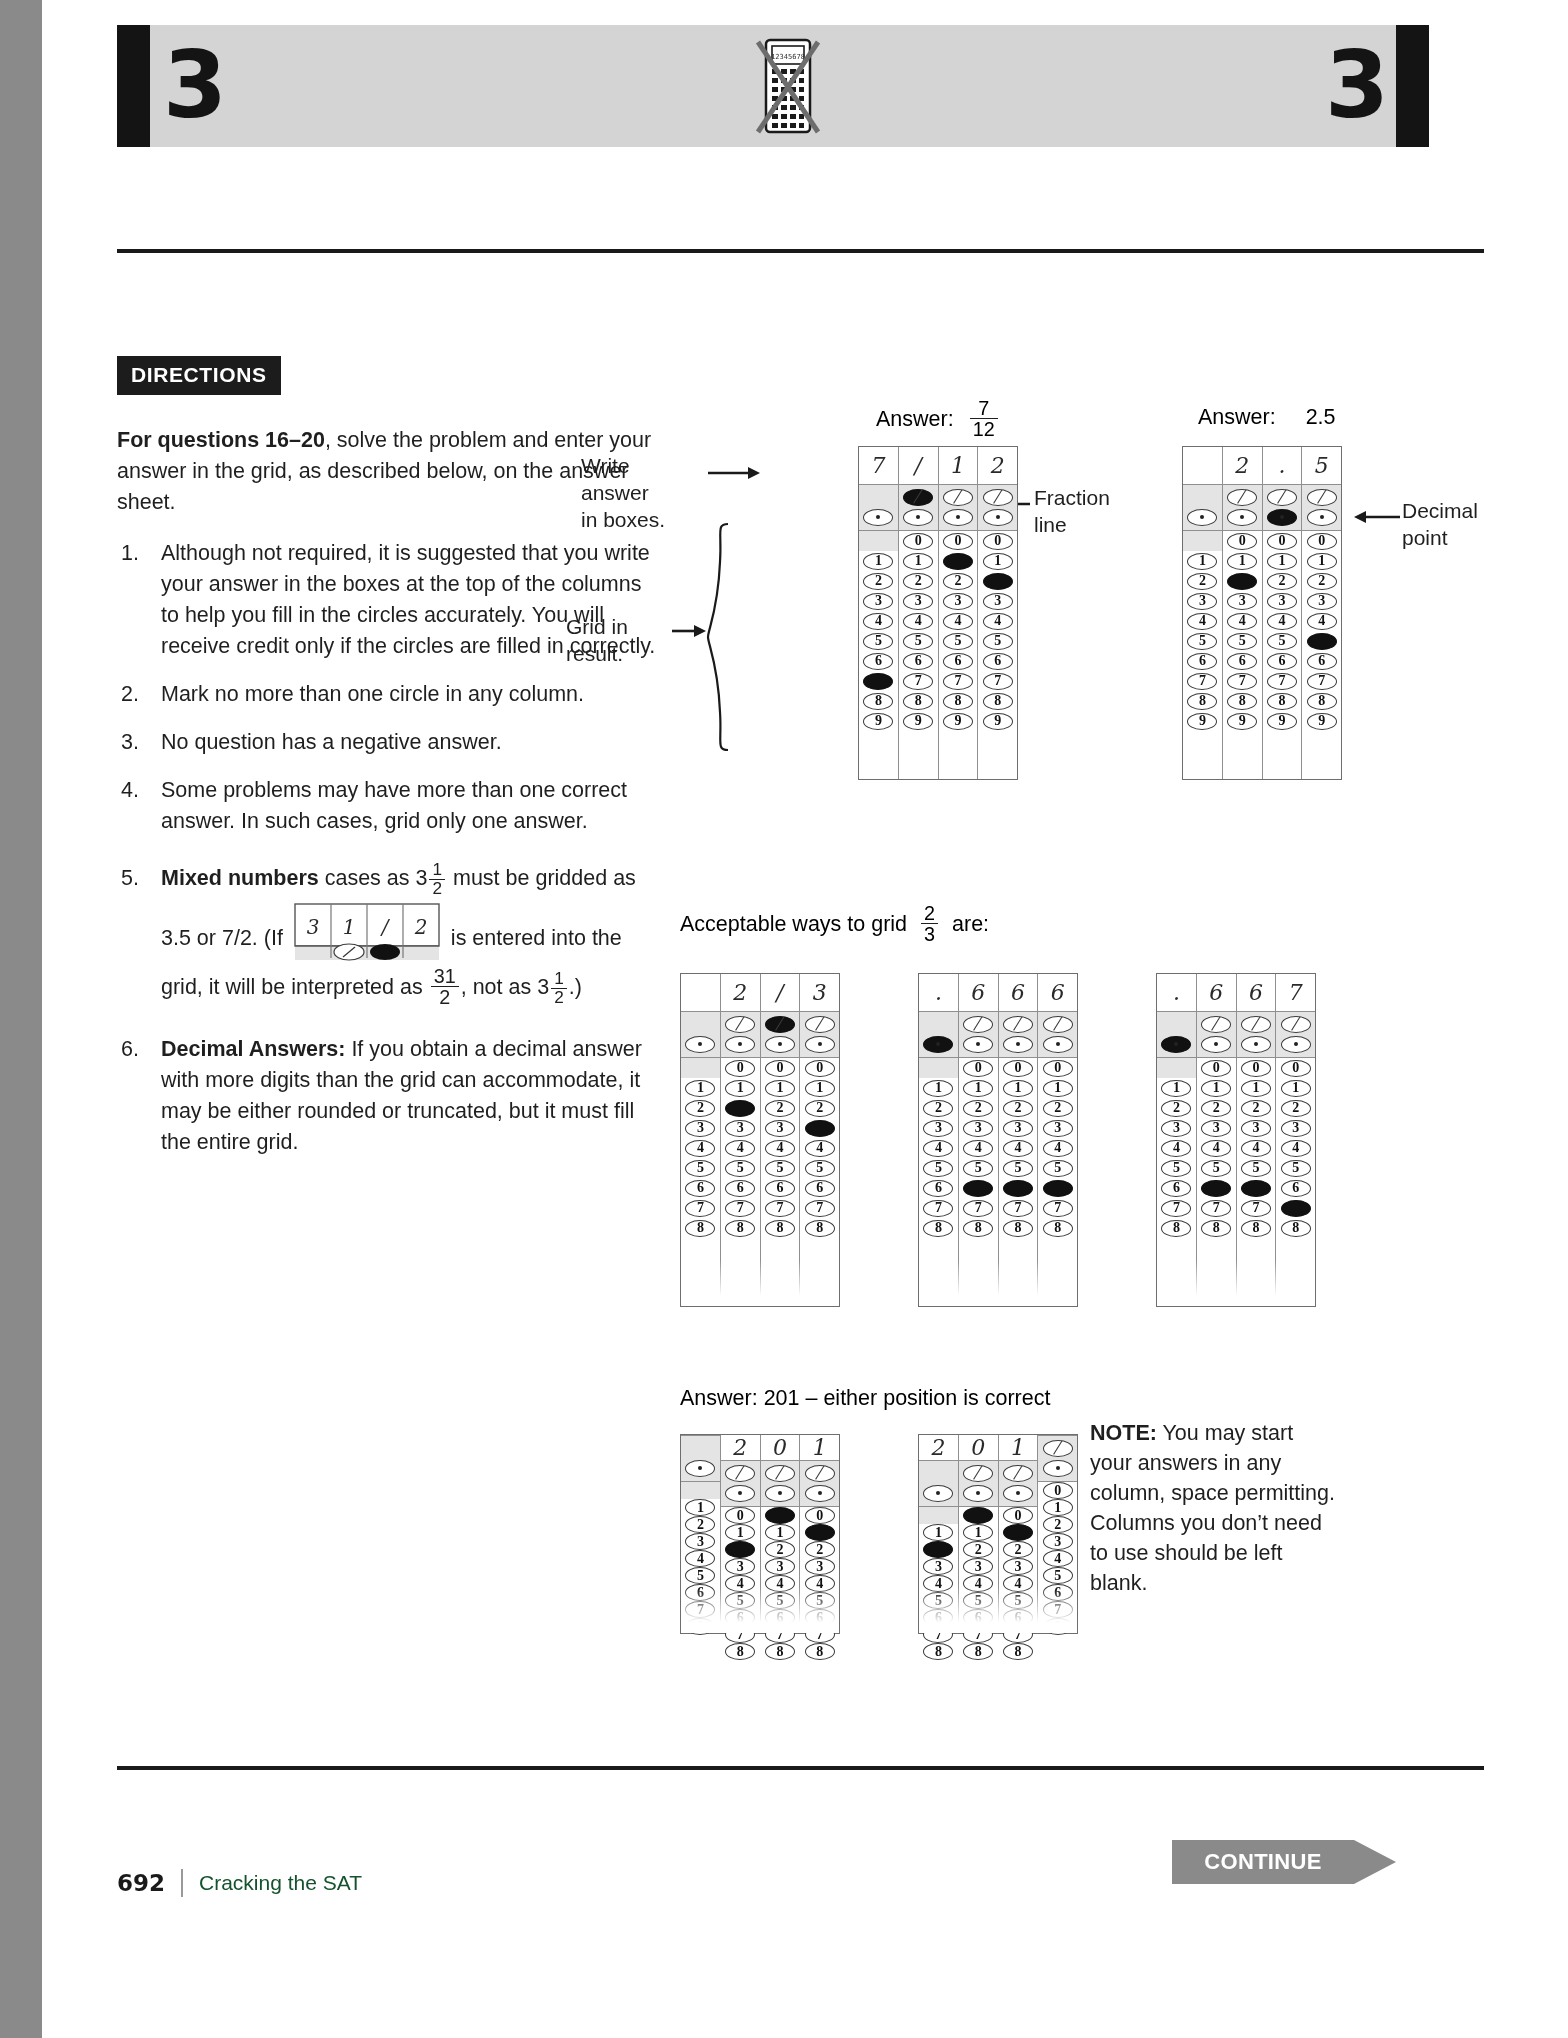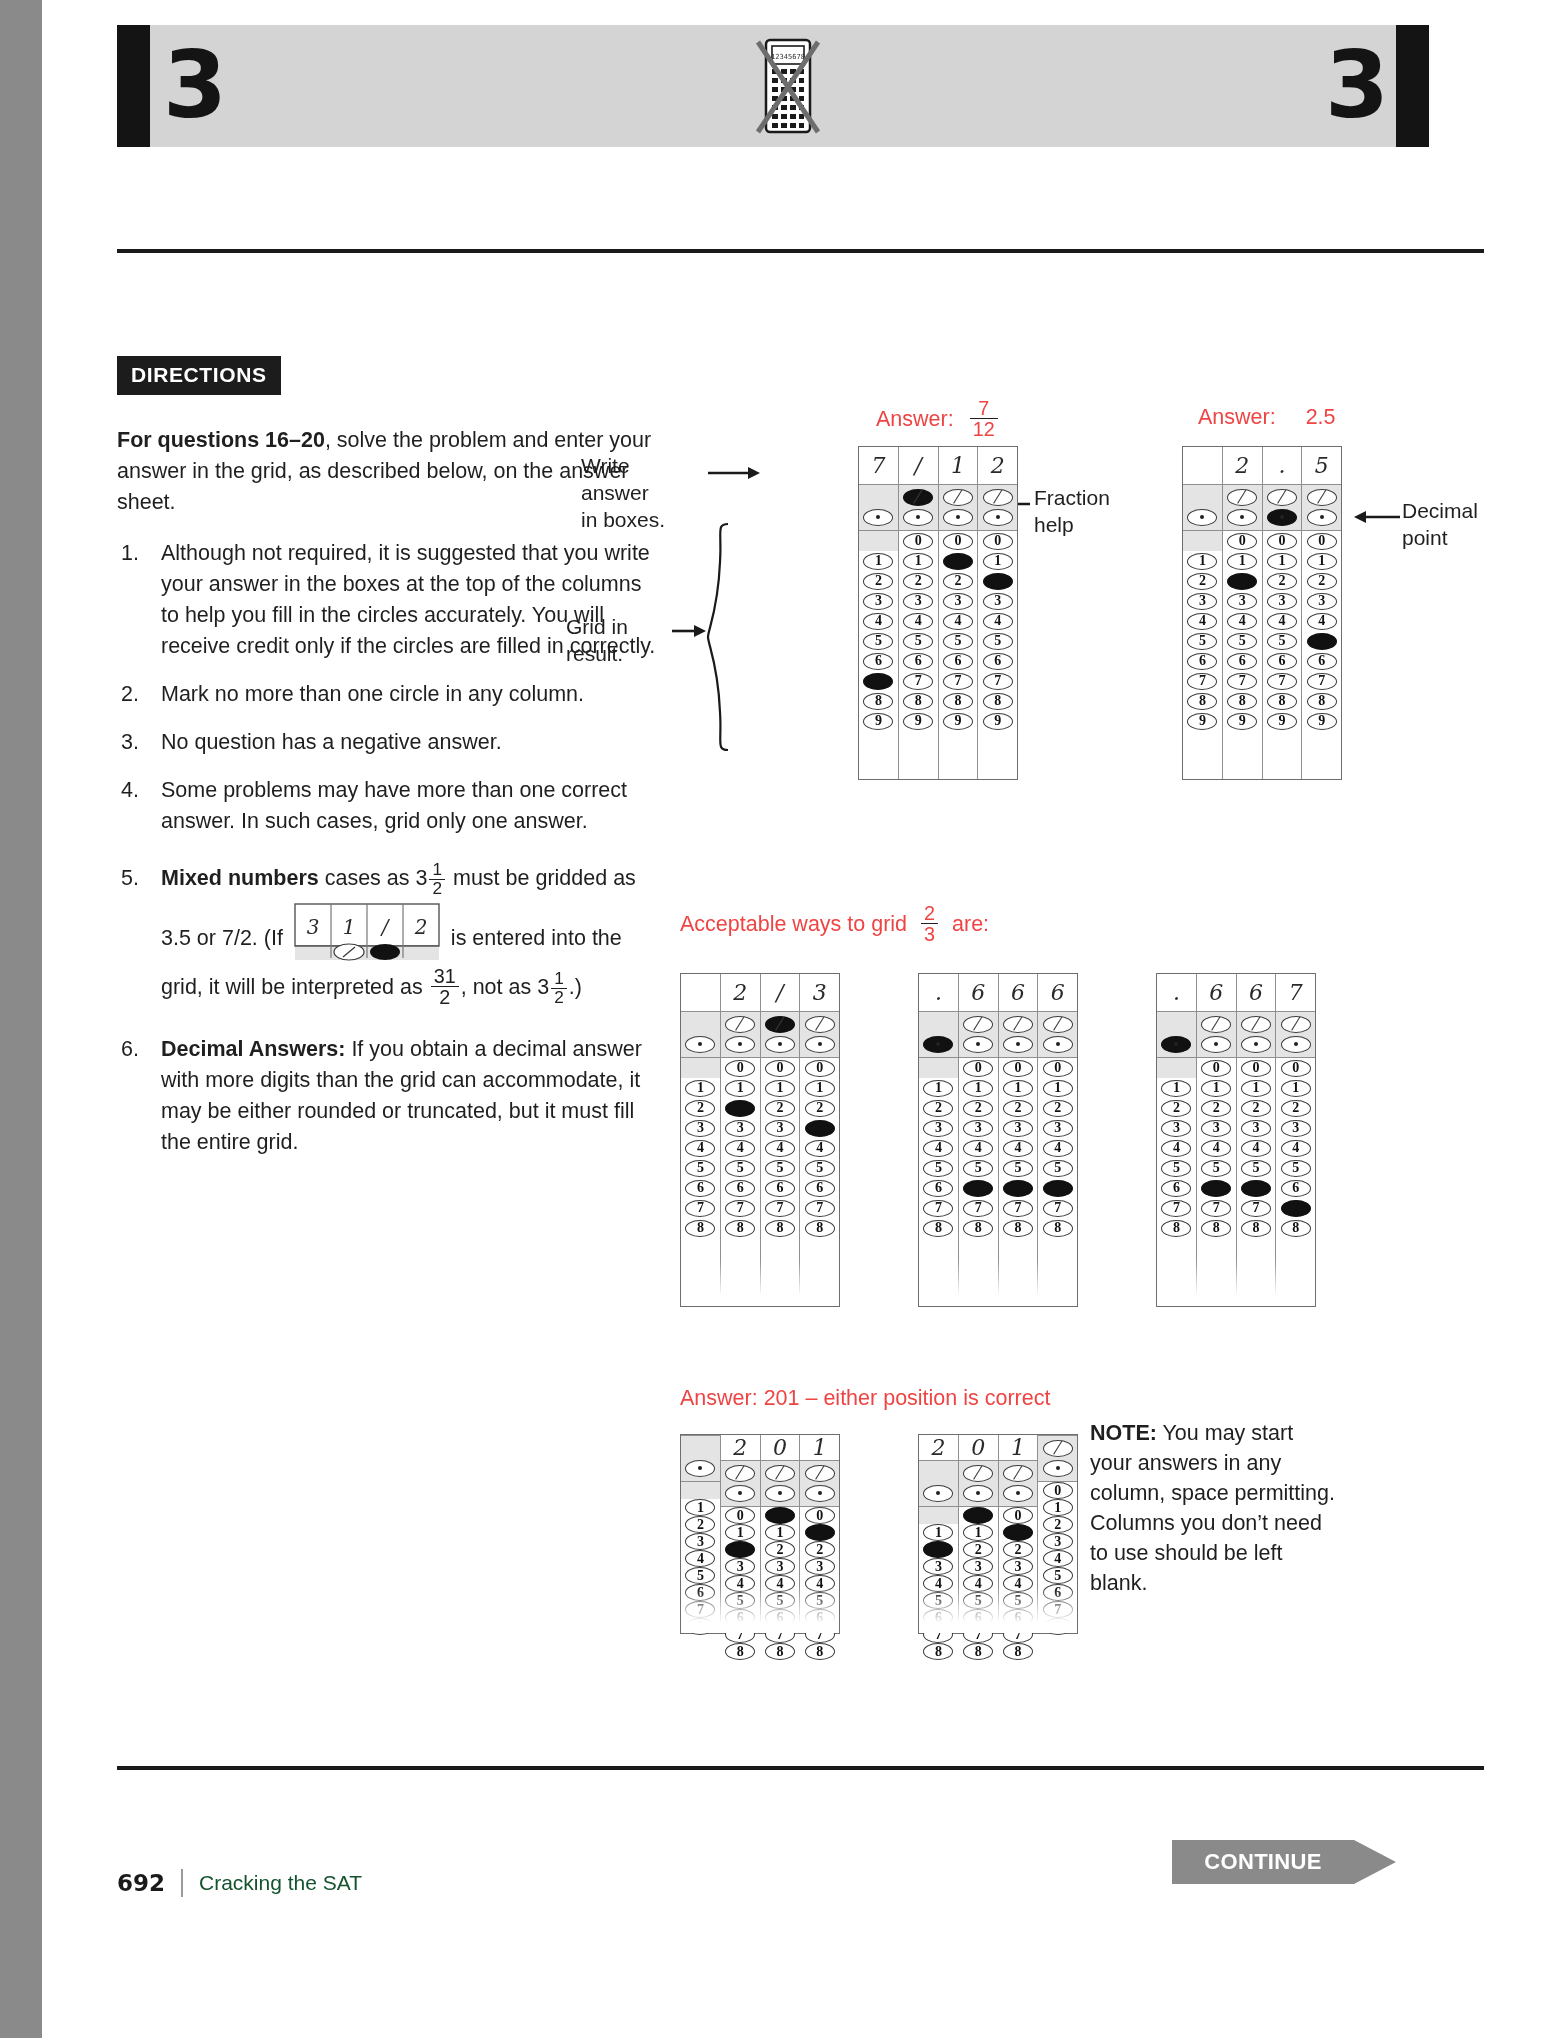--- a/index.html
+++ b/index.html
@@ -95,21 +95,21 @@
   
   .mini-grid {
     display:inline-block; vertical-align:-16px;
     width:146px; height:58px; position:relative; margin:0 5px;
   }
 
   
   .right-col { position:absolute; left:690px; top:0; width:880px; height:2038px; }
 
   .ans-label {
-    position:absolute; font-size:21.5px; color:#ef4444; white-space:nowrap;
+    position:absolute; font-size:21.5px; color:#000000; white-space:nowrap;
   }
 
   
   .grid {
     position:absolute;
     border:1.6px solid #6e6e6e;
     background:#ffffff;
   }
   .grid .cols { display:flex; height:100%; }
   .grid .col {
@@ -349,21 +349,21 @@
     </svg>
   </div>
 
   <div class="arrow-r" style="left:294px; top:497px;">
     <svg width="46" height="14" viewBox="0 0 46 14">
         <polygon points="0,7 12,1 12,13" fill="#1a1a1a"></polygon>
         <line x1="12" y1="7" x2="46" y2="7" stroke="#1a1a1a" stroke-width="2.6"></line>
       </svg>
   </div>
   <div class="callout" style="left:344px; top:484px; width:140px; white-space:pre-line;">Fraction
-help</div>
+line</div>
 
   <div class="arrow-r" style="left:664px; top:510px;">
     <svg width="46" height="14" viewBox="0 0 46 14">
         <polygon points="0,7 12,1 12,13" fill="#1a1a1a"></polygon>
         <line x1="12" y1="7" x2="46" y2="7" stroke="#1a1a1a" stroke-width="2.6"></line>
       </svg>
   </div>
   <div class="callout" style="left:712px; top:497px; width:140px; white-space:pre-line;">Decimal
 point</div>
 

